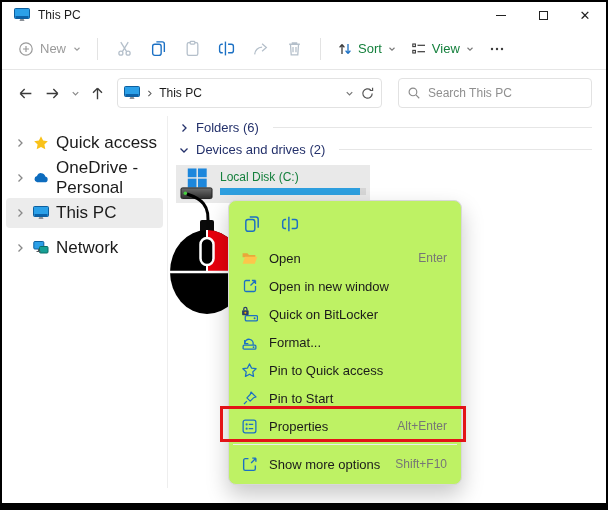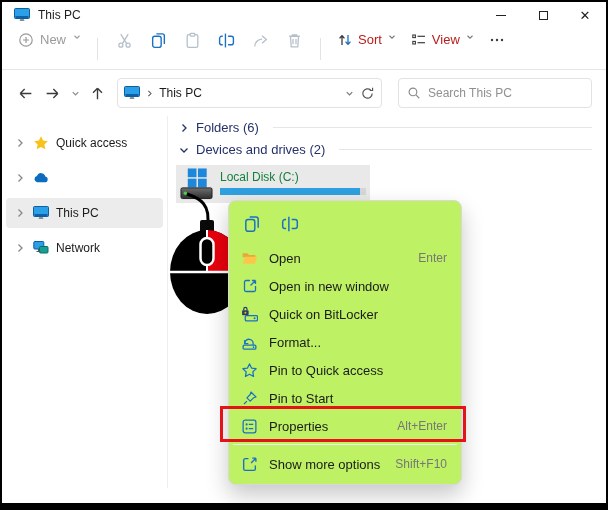--- a/index.html
+++ b/index.html
@@ -13,41 +13,41 @@
   .titlebar .app-icon { width:16px; height:14px; margin-right:8px; }
   .titlebar .title { font-size:12px; color:#1b1b1b; }
   .titlebar .spacer { flex:1; }
   .win-btn { width:42px; height:26px; display:flex; align-items:center; justify-content:center; color:#222; }
   .min-glyph { width:10px; height:1px; background:#222; display:block; }
   .max-glyph { width:9px; height:9px; border:1px solid #222; display:block; }
   .close-glyph { font-size:13px; line-height:1; color:#222; }
 
   
   .toolbar { height:42px; display:flex; align-items:center; padding:0 10px; border-bottom:1px solid #e6e6e6; background:#fff; }
-  .tb-btn { display:flex; align-items:flex-start; justify-content:center; height:34px; border-radius:4px; }
+  .tb-btn { display:flex; align-items:center; justify-content:center; height:34px; border-radius:4px; }
   .tb-icon-btn { width:34px; }
   .tb-new { gap:6px; padding:0 6px; color:#9a9a9a; font-size:13px; }
   .tb-sep { width:1px; height:22px; background:#e3e3e3; margin:0 9px; }
-  .tb-label-btn { gap:5px; padding:0 7px; color:#b91c1c; font-size:13px; }
+  .tb-label-btn { gap:5px; padding:0 7px; color:#15803d; font-size:13px; }
   .tb-more { width:30px; color:#3b3b3b; }
 
   
   .navbar { height:46px; display:flex; align-items:center; padding:0 10px; background:#fff; }
   .nav-btn { width:28px; height:28px; display:flex; align-items:center; justify-content:center; }
   .nav-btn.small { width:18px; }
   .addressbar { width:272px; height:30px; margin-left:6px; border:1px solid #e2e2e2; border-radius:4px; display:flex; align-items:center; padding:0 6px; gap:5px; }
   .addressbar .loc-text { font-size:12px; color:#1b1b1b; flex:1; }
   .searchbox { flex:1; height:30px; margin-left:16px; margin-right:4px; border:1px solid #e2e2e2; border-radius:4px; display:flex; align-items:center; padding:0 8px; gap:7px; }
   .searchbox input { border:none; outline:none; flex:1; font-size:12px; color:#b91c1c; font-family:inherit; background:transparent; }
   .searchbox input::placeholder { color:#8f8f8f; }
 
   
   .app-body { display:flex; height:372px; }
   .sidebar { width:166px; border-right:1px solid #eeeeee; padding-top:12px; }
-  .side-item { height:30px; margin:0 4px 5px 4px; border-radius:4px; display:flex; align-items:center; padding-left:8px; gap:7px; font-size:12px; color:#1b1b1b; }
+  .side-item { height:30px; margin:0 4px 5px 4px; border-radius:4px; display:flex; align-items:center; padding-left:8px; gap:7px; font-size:17px; color:#1b1b1b; }
   .side-item.selected { background:#ececec; }
   .side-item .s-icon { width:16px; height:16px; flex:0 0 16px; }
   .chev { width:12px; height:12px; flex:0 0 12px; }
 
   .content { flex:1; position:relative; padding-left:8px; }
   .group-header { display:flex; align-items:center; gap:6px; margin:4px 10px 0 2px; font-size:13px; color:#24316b; }
   .group-header .rule { flex:1; height:1px; background:#e6e6e6; margin-left:8px; margin-right:4px; }
   .drive-row { width:194px; margin:8px 0 0 0; padding:3px 4px; background:#e9e9e9; display:flex; gap:7px; align-items:flex-start; }
   .drive-text { padding-top:2px; }
   .drive-name { font-size:12px; color:#15803d; margin-bottom:4px; }
@@ -236,20 +236,21 @@
         </svg>
         <span>Quick access</span>
       </div>
       <div class="side-item">
         <svg class="chev" viewBox="0 0 12 12">
               <path d="M4.5 2.5 l3.5 3.5 -3.5 3.5" fill="none" stroke="#888" stroke-width="1.3"></path>
             </svg>
         <svg class="s-icon" viewBox="0 0 16 16">
           <path d="M4.2 12.3 h7.6 a2.9 2.9 0 0 0 .5-5.75 A4.3 4.3 0 0 0 4 6.1 a3.15 3.15 0 0 0 .2 6.2 Z" fill="#0d6cbe"></path>
         </svg>
+        <span>OneDrive - Personal</span>
       </div>
       <div class="side-item selected">
         <svg class="chev" viewBox="0 0 12 12">
               <path d="M4.5 2.5 l3.5 3.5 -3.5 3.5" fill="none" stroke="#888" stroke-width="1.3"></path>
             </svg>
         <svg class="s-icon" viewBox="0 0 16 14">
           <rect x="0.5" y="0.5" width="15" height="10" rx="1" fill="#2ba0e8" stroke="#0d5f9e"></rect>
           <rect x="1.5" y="8" width="13" height="2.3" fill="#0c62a8"></rect>
           <path d="M5.5 13 L6.3 11 h3.4 l.8 2 Z" fill="#8b9096"></path>
         </svg>

